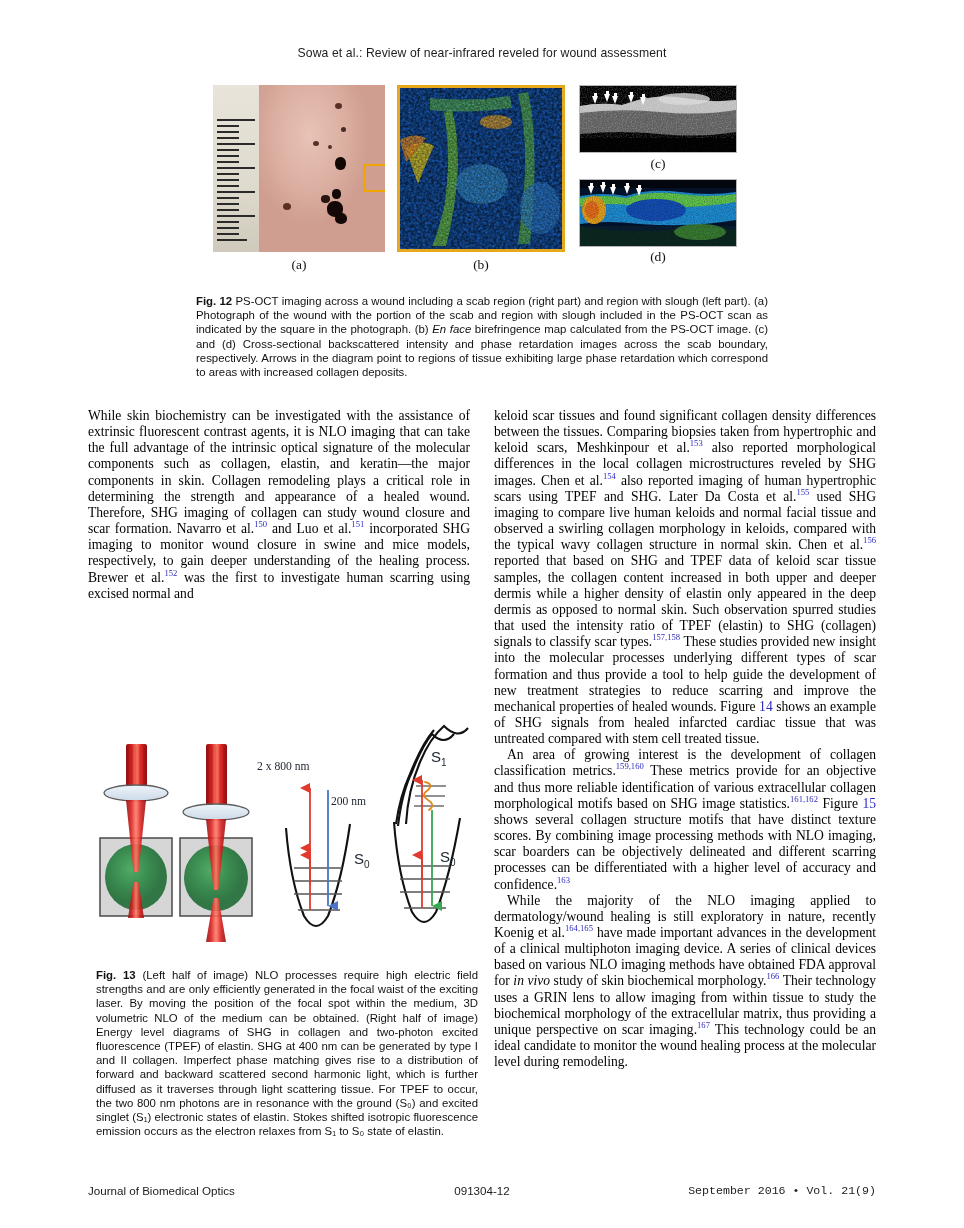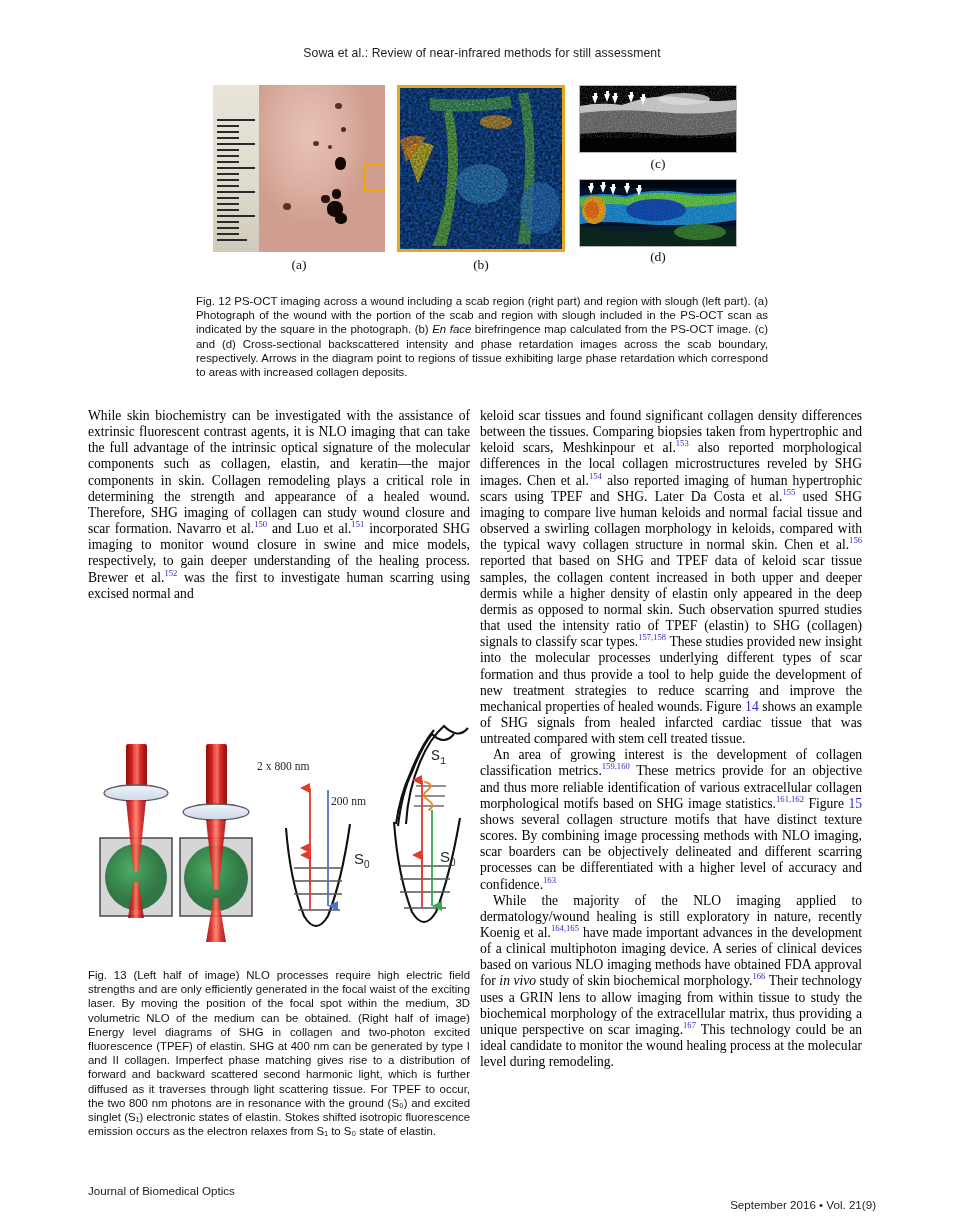--- a/index.html
+++ b/index.html
@@ -112,38 +112,38 @@
 
   
   .caption {
     position: absolute;
     font-family: "Liberation Sans", sans-serif;
     font-size: 11.4px;
     line-height: 14.2px;
     color: #111;
     text-align: justify;
   }
-  .caption b { font-weight: normal; }
+  .caption b { font-weight: bold; }
   .caption i { }
 
   #cap12 { left: 196px; top: 294px; width: 572px; }
-  #cap13 { left: 88px; top: 968px; width: 382px; }
+  #cap13 { left: 96px; top: 968px; width: 382px; }
 
   
   .col {
     position: absolute;
     width: 382px;
     font-family: "Liberation Serif", serif;
     font-size: 13.6px;
     line-height: 16.15px;
     text-align: justify;
     color: #000;
   }
   #colL { left: 88px; top: 408px; }
-  #colR { left: 480px; top: 408px; }
+  #colR { left: 494px; top: 408px; }
   .col p { margin: 0; text-indent: 0; }
   .col p + p { text-indent: 13px; }
   .col sup {
     font-size: 8.6px;
     color: #2b2bbf;
     vertical-align: super;
     line-height: 0;
   }
   .ref { color: #2b2bbf; }
   .col i { font-style: italic; }
@@ -171,28 +171,28 @@
   
   .footer {
     position: absolute;
     top: 1184px; left: 0; width: 964px; height: 20px;
     font-family: "Liberation Sans", sans-serif;
     font-size: 11.6px;
     color: #1c1c1c;
   }
   .f-left  { position: absolute; left: 88px;  top: 0; }
   .f-mid   { position: absolute; left: 0; top: 0; width: 964px; text-align: center; }
-  .f-right { position: absolute; right: 88px; top: 14px; }
+  .f-right { position: absolute; right: 88px; top: 0; font-family: Liberation Mono, monospace; }
 </style>
 </head>
 <body>
 
 <div class="page">
 
-  <div class="runhead">Sowa et al.: Review of near-infrared methods for still assessment</div>
+  <div class="runhead">Sowa et al.: Review of near-infrared reveled for wound assessment</div>
 
   <div class="fig12">
 
     <div class="p-a">
       <div class="ruler">
         <div class="tick" style="top:34px;width:38px;"></div>
         <div class="tick" style="top:40px;width:22px;"></div>
         <div class="tick" style="top:46px;width:22px;"></div>
         <div class="tick" style="top:52px;width:22px;"></div>
         <div class="tick" style="top:58px;width:38px;"></div>
@@ -404,34 +404,35 @@
 
       <path d="M337 62 q9 2 3 8 q-8 5 0 10 q8 5 1 10" fill="none" stroke="#e08a1e" stroke-width="1.8" stroke-linecap="round"></path>
 
       <line x1="344" y1="90" x2="344" y2="186" stroke="#35a852" stroke-width="1.8" marker-end="url(#ar-green)"></line>
     </svg>
 
     <div class="well-lbl" style="left:169px;top:40px;">2 x 800 nm</div>
     <div class="well-lbl" style="left:243px;top:75px;">200 nm</div>
 
     <div class="state-lbl" style="left:266px;top:130px;"><span>S</span><sub>0</sub></div>
-    <div class="state-lbl" style="left:343px;top:28px;font-family:Liberation Mono, monospace;"><span>S</span><sub>1</sub></div>
+    <div class="state-lbl" style="left:343px;top:28px;"><span>S</span><sub>1</sub></div>
     <div class="state-lbl" style="left:352px;top:128px;"><span>S</span><sub>0</sub></div>
   </div>
 
   <div class="caption" id="cap13">
     <b>Fig. 13</b><span> (Left half of image) NLO processes require high electric field strengths and are only efficiently generated in the focal waist of the exciting laser. By moving the position of the focal spot within the medium, 3D volumetric NLO of the medium can be obtained. (Right half of image) Energy level diagrams of SHG in collagen and two-photon excited fluorescence (TPEF) of elastin. SHG at 400 nm can be generated by type I and II collagen. Imperfect phase matching gives rise to a distribution of forward and backward scattered second harmonic light, which is further diffused as it traverses through light scattering tissue. For TPEF to occur, the two 800 nm photons are in resonance with the ground (S₀) and excited singlet (S₁) electronic states of elastin. Stokes shifted isotropic fluorescence emission occurs as the electron relaxes from S₁ to S₀ state of elastin.</span>
   </div>
 
   <div class="col" id="colR">
     <p><span>keloid scar tissues and found significant collagen density differences between the tissues. Comparing biopsies taken from hypertrophic and keloid scars, Meshkinpour et al.</span><sup>153</sup><span> also reported morphological differences in the local collagen microstructures reveled by SHG images. Chen et al.</span><sup>154</sup><span> also reported imaging of human hypertrophic scars using TPEF and SHG. Later Da Costa et al.</span><sup>155</sup><span> used SHG imaging to compare live human keloids and normal facial tissue and observed a swirling collagen morphology in keloids, compared with the typical wavy collagen structure in normal skin. Chen et al.</span><sup>156</sup><span> reported that based on SHG and TPEF data of keloid scar tissue samples, the collagen content increased in both upper and deeper dermis while a higher density of elastin only appeared in the deep dermis as opposed to normal skin. Such observation spurred studies that used the intensity ratio of TPEF (elastin) to SHG (collagen) signals to classify scar types.</span><sup>157,158</sup><span> These studies provided new insight into the molecular processes underlying different types of scar formation and thus provide a tool to help guide the development of new treatment strategies to reduce scarring and improve the mechanical properties of healed wounds. Figure </span><span class="ref">14</span><span> shows an example of SHG signals from healed infarcted cardiac tissue that was untreated compared with stem cell treated tissue.</span></p>
 
     <p><span>An area of growing interest is the development of collagen classification metrics.</span><sup>159,160</sup><span> These metrics provide for an objective and thus more reliable identification of various extracellular collagen morphological motifs based on SHG image statistics.</span><sup>161,162</sup><span> Figure </span><span class="ref">15</span><span> shows several collagen structure motifs that have distinct texture scores. By combining image processing methods with NLO imaging, scar boarders can be objectively delineated and different scarring processes can be differentiated with a higher level of accuracy and confidence.</span><sup>163</sup></p>
 
     <p><span>While the majority of the NLO imaging applied to dermatology/wound healing is still exploratory in nature, recently Koenig et al.</span><sup>164,165</sup><span> have made important advances in the development of a clinical multiphoton imaging device. A series of clinical devices based on various NLO imaging methods have obtained FDA approval for </span><i>in vivo</i><span> study of skin biochemical morphology.</span><sup>166</sup><span> Their technology uses a GRIN lens to allow imaging from within tissue to study the biochemical morphology of the extracellular matrix, thus providing a unique perspective on scar imaging.</span><sup>167</sup><span> This technology could be an ideal candidate to monitor the wound healing process at the molecular level during remodeling.</span></p>
   </div>
 
   <div class="footer">
     <span class="f-left">Journal of Biomedical Optics</span>
+    <span class="f-mid">091304-12</span>
     <span class="f-right">September 2016  •  Vol. 21(9)</span>
   </div>
 
 </div>
 
 </body></html>

